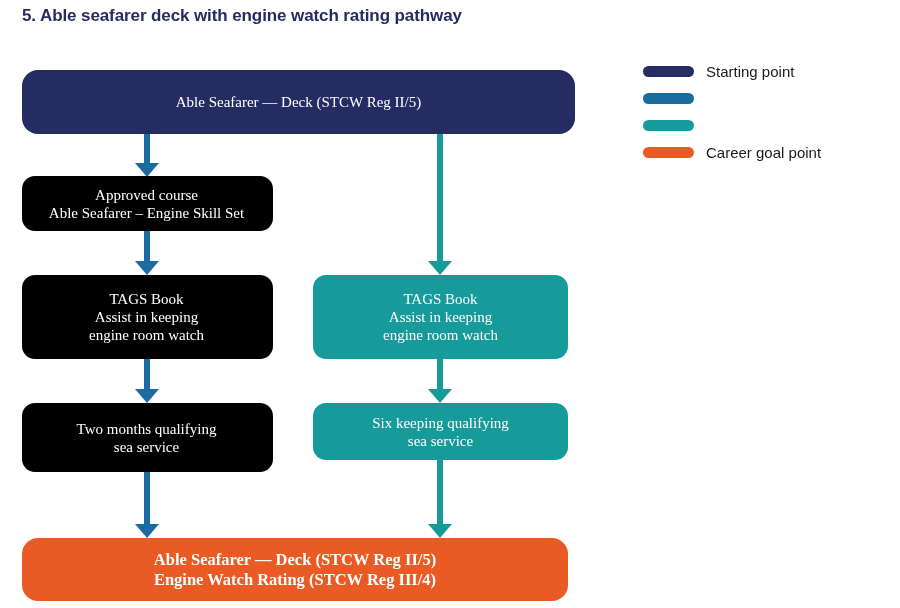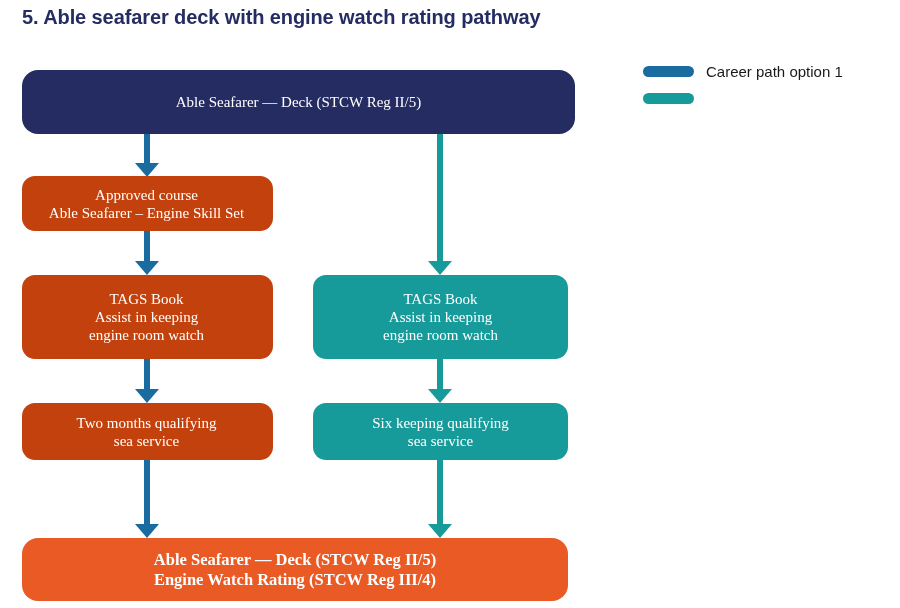--- a/index.html
+++ b/index.html
@@ -13,21 +13,21 @@
     position: relative;
     overflow: hidden;
     font-family: "Liberation Sans", sans-serif;
     -webkit-font-smoothing: antialiased;
   }
 
   #page-title {
     position: absolute;
     left: 22px;
     top: 6px;
-    font-size: 20px;
+    font-size: 17px;
     font-weight: bold;
     color: #242C62;
     letter-spacing: -0.1px;
     white-space: nowrap;
   }
 
   
   .node {
     position: absolute;
     box-sizing: border-box;
@@ -37,35 +37,35 @@
     align-items: center;
     justify-content: center;
     text-align: center;
     line-height: 1.20;
     font-size: 15px;
     padding: 4px 10px;
     white-space: pre-line;
     font-family: Liberation Serif, serif;
   }
   .node.start   { background: #242C62; border-radius: 16px; }
-  .node.opt1    { background: #c2410c; padding-left: 8px; }
+  .node.opt1    { background: #000000; padding-left: 8px; }
   .node.opt2    { background: #179A9A; }
   .node.goal    { background: #E95A24; font-weight: bold; font-size: 16.5px; border-radius: 16px; }
 
   #node-start {
     left: 22px;  top: 70px;  width: 553px; height: 64px;
   }
   #node-course {
     left: 22px;  top: 176px; width: 251px; height: 55px;
   }
   #node-tags-left {
     left: 22px;  top: 275px; width: 251px; height: 84px;
   }
   #node-sea-left {
-    left: 22px;  top: 403px; width: 251px; height: 57px; text-align: center;
+    left: 22px;  top: 403px; width: 251px; height: 69px; text-align: center;
   }
   #node-tags-right {
     left: 313px; top: 275px; width: 255px; height: 84px;
   }
   #node-sea-right {
     left: 313px; top: 403px; width: 255px; height: 57px;
   }
   #node-goal {
     left: 22px;  top: 538px; width: 546px; height: 63px;
   }
@@ -178,24 +178,31 @@
 engine room watch</div>
 
 <div id="node-sea-right" class="node opt2">Six keeping qualifying
 sea service</div>
 
 <div id="node-goal" class="node goal">Able Seafarer — Deck (STCW Reg II/5)
 Engine Watch Rating (STCW Reg III/4)</div>
 
 <div id="legend">
 
+  <div class="legend-row">
+    <div class="legend-swatch" style="background:#242C62;"></div>
+    <div class="legend-label">Starting point</div>
+  </div>
 
   <div class="legend-row">
     <div class="legend-swatch" style="background:#1A6BA0;"></div>
-    <div class="legend-label">Career path option 1</div>
   </div>
 
   <div class="legend-row">
     <div class="legend-swatch" style="background:#179A9A;"></div>
   </div>
 
+  <div class="legend-row">
+    <div class="legend-swatch" style="background:#E95A24;"></div>
+    <div class="legend-label">Career goal point</div>
+  </div>
 
 </div>
 
 </body></html>

